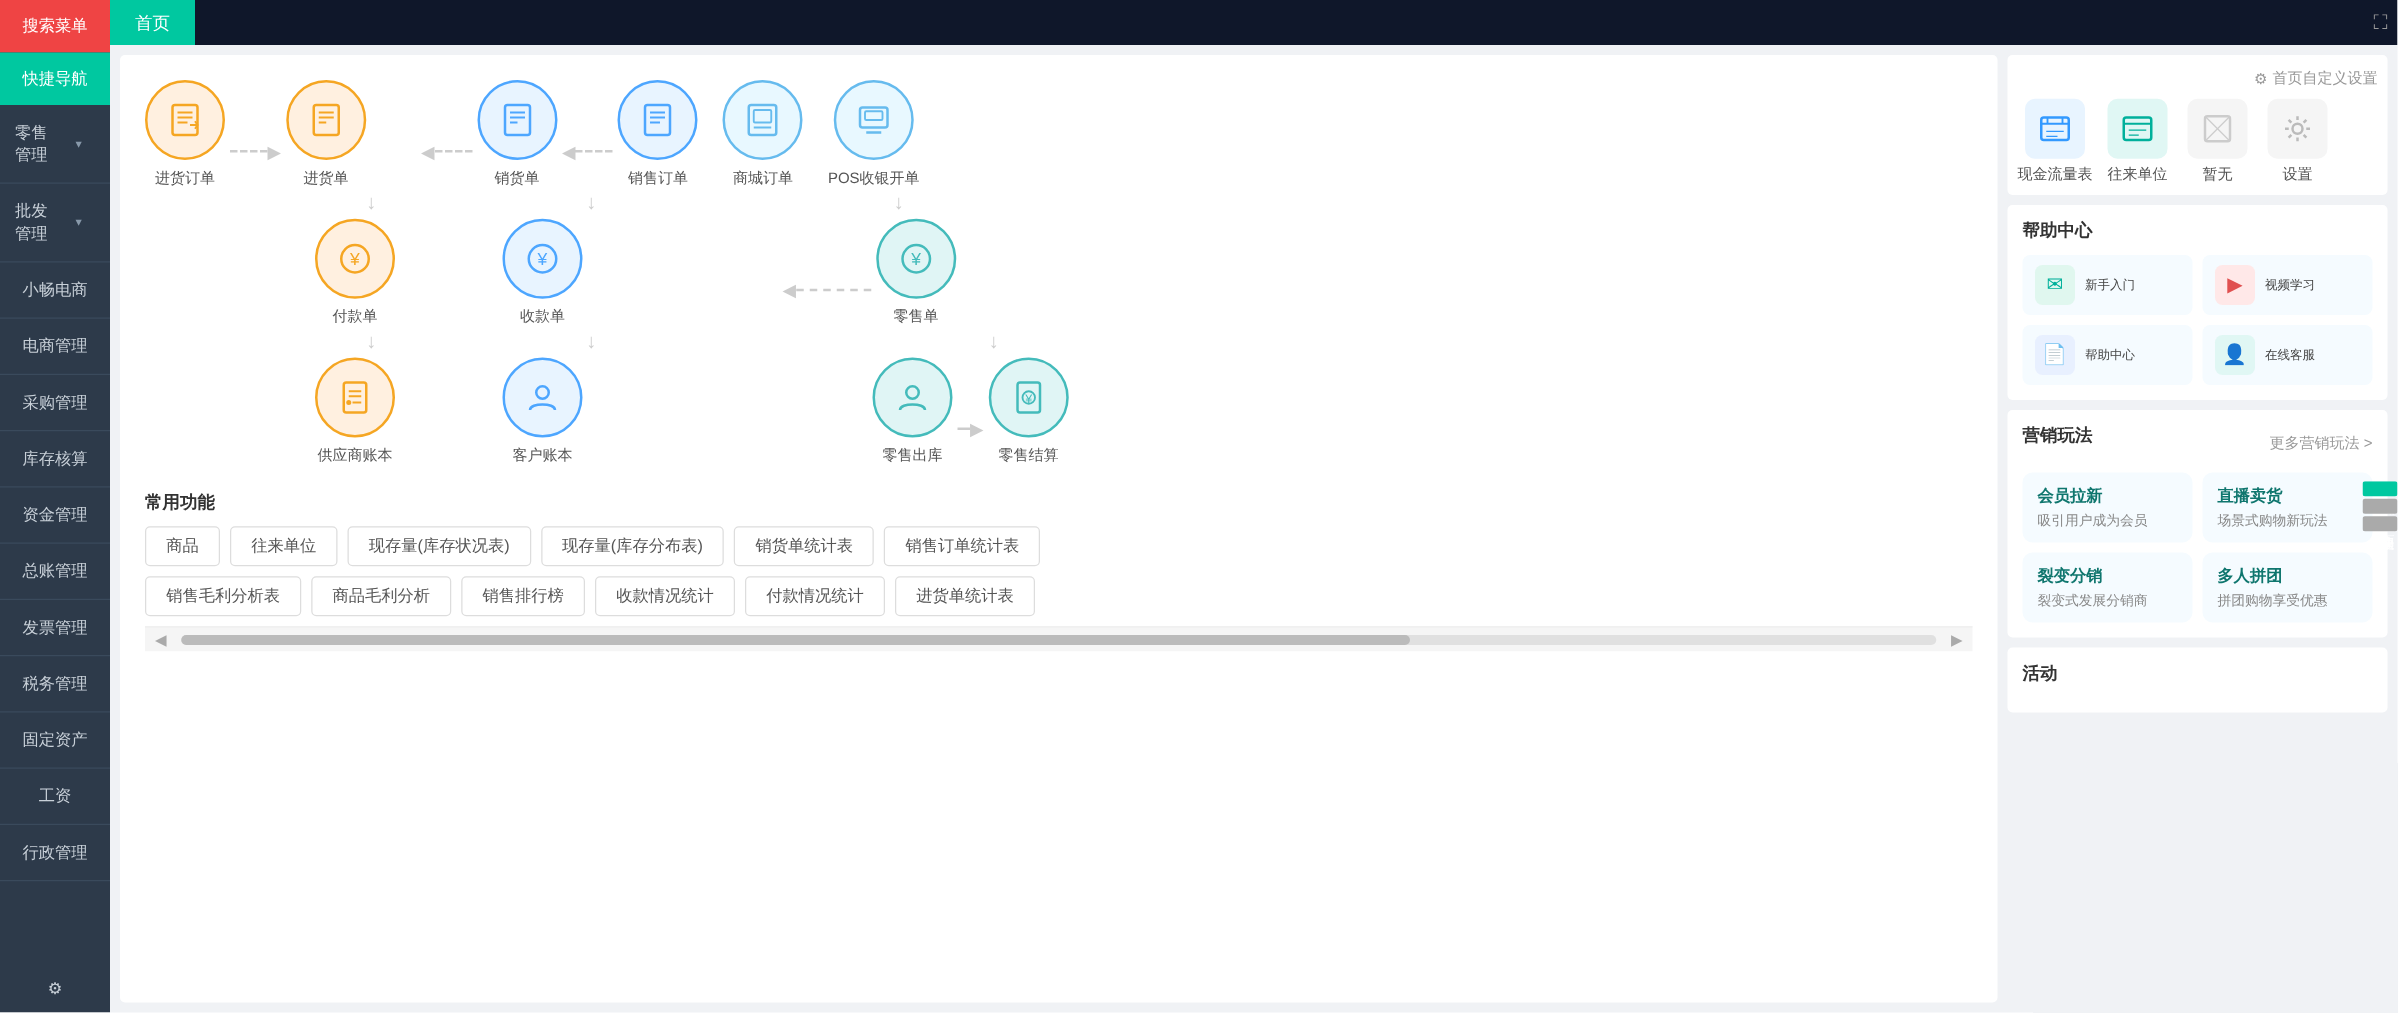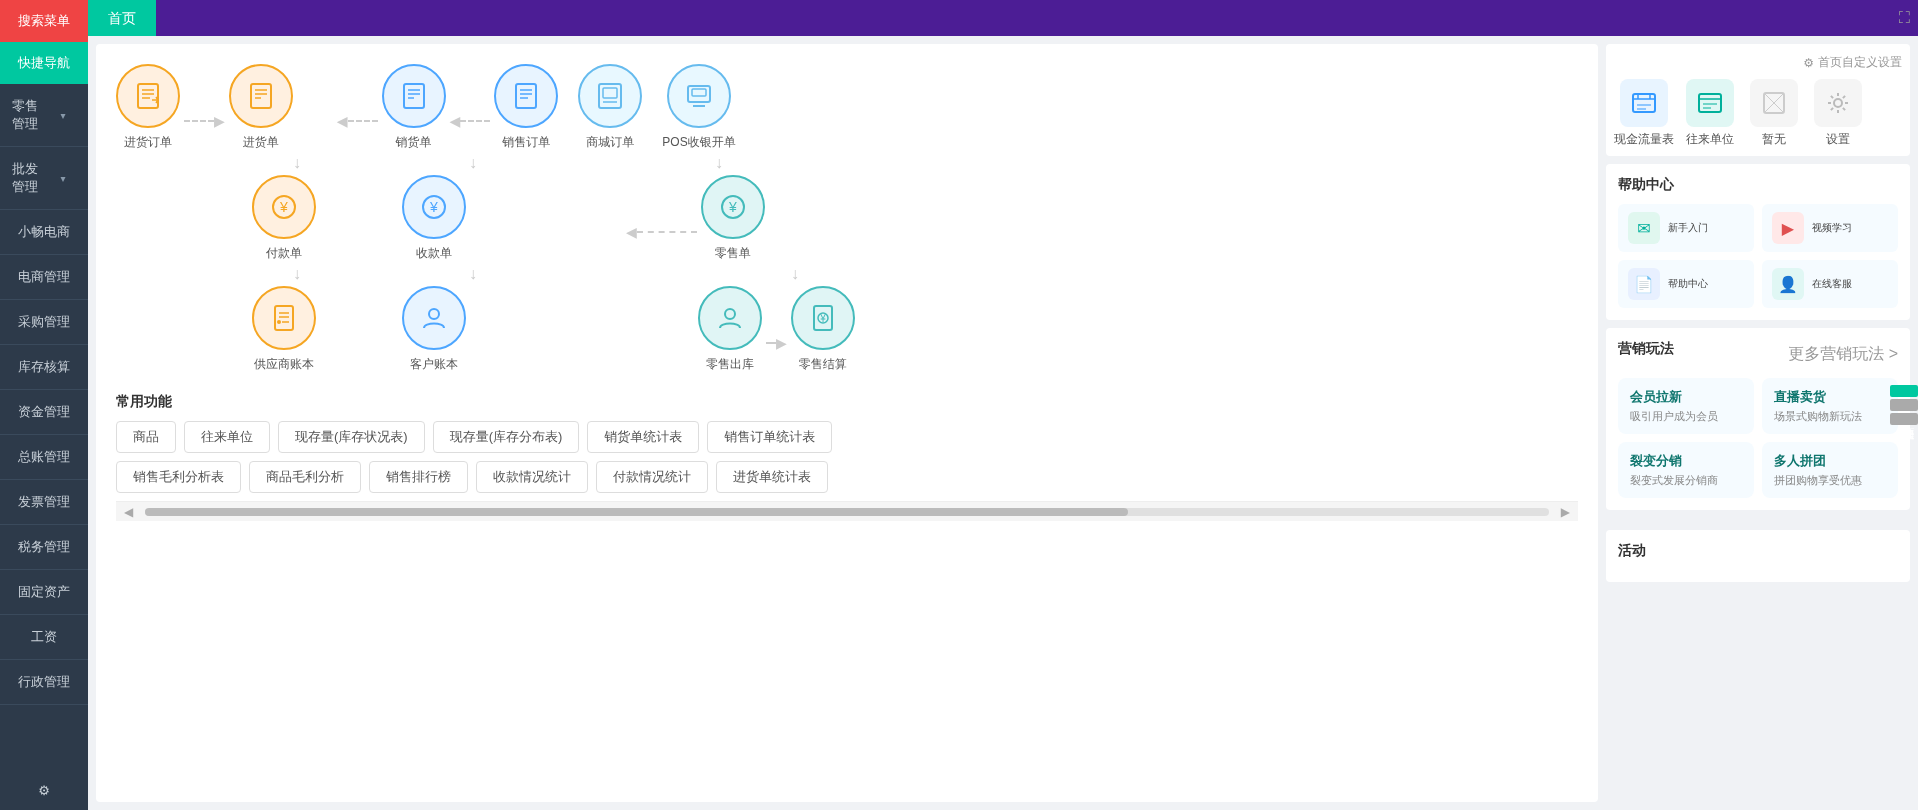--- a/index.html
+++ b/index.html
@@ -55,21 +55,21 @@
     
     .main-content {
       flex: 1;
       display: flex;
       flex-direction: column;
       overflow: hidden;
     }
 
     
     .top-bar {
-      background: #4c1d95;
+      background: #0f172a;
       display: flex;
       align-items: center;
       height: 36px;
       flex-shrink: 0;
     }
     .tab-active {
       background: #00c8a0;
       color: #fff;
       padding: 0 20px;
       height: 36px;
@@ -202,41 +202,40 @@
       background: #fff;
       border-radius: 4px;
       padding: 12px;
     }
     .marketing-header {
       display: flex;
       justify-content: space-between;
       align-items: center;
       margin-bottom: 10px;
     }
-    .marketing-more { font-size: 16px; color: #999; cursor: pointer; text-align: right; }
+    .marketing-more { font-size: 12px; color: #999; cursor: pointer; text-align: right; }
     .marketing-grid {
       display: grid;
       grid-template-columns: 1fr 1fr;
       gap: 8px;
     }
     .marketing-item {
       background: #f5fbff;
       border-radius: 8px;
       padding: 10px 12px;
       cursor: pointer;
     }
     .marketing-item-title { font-size: 13px; font-weight: bold; color: #0f766e; margin-bottom: 3px; }
     .marketing-item-sub { font-size: 11px; color: #888; }
 
     
     .activity-section {
       background: #fff;
       border-radius: 4px;
       padding: 12px;
-      margin-top: 12px;
     }
     .flow-circle {
       width: 64px;
       height: 64px;
       border-radius: 50%;
       display: flex;
       align-items: center;
       justify-content: center;
       font-size: 26px;
       margin-bottom: 6px;

